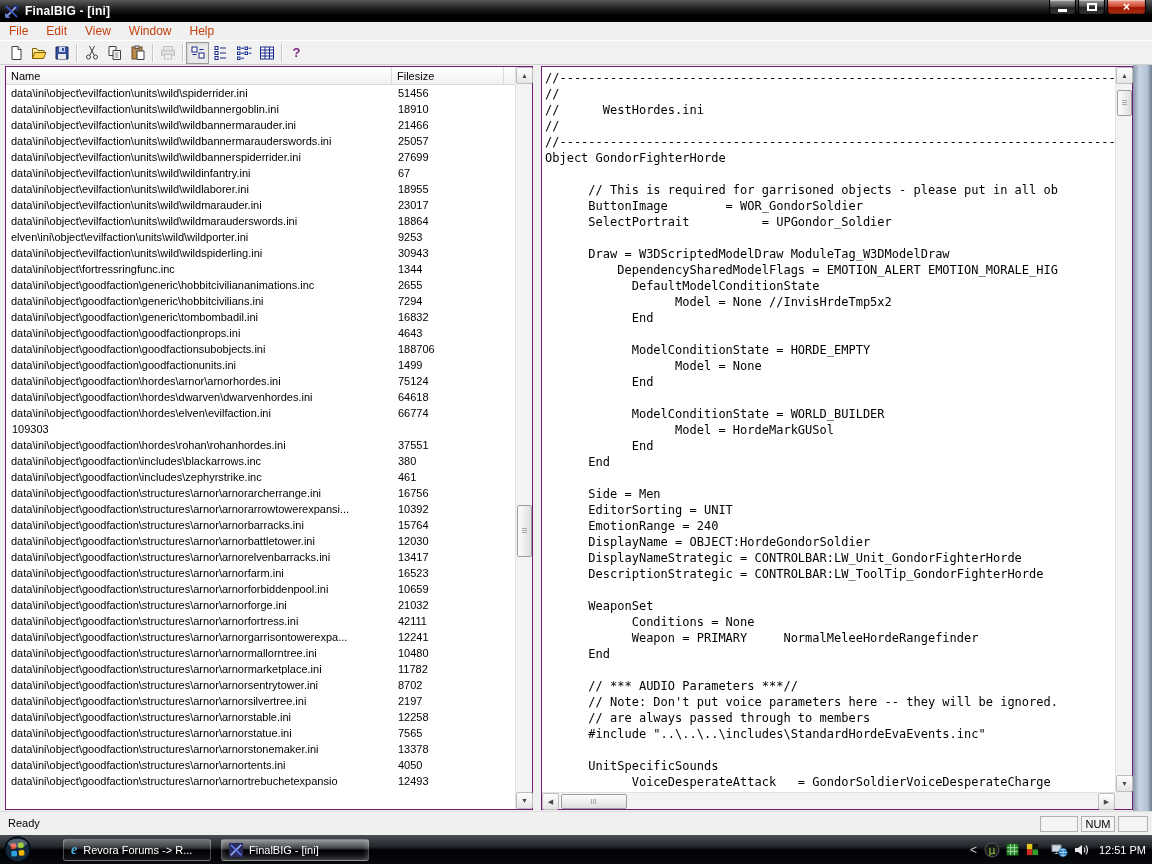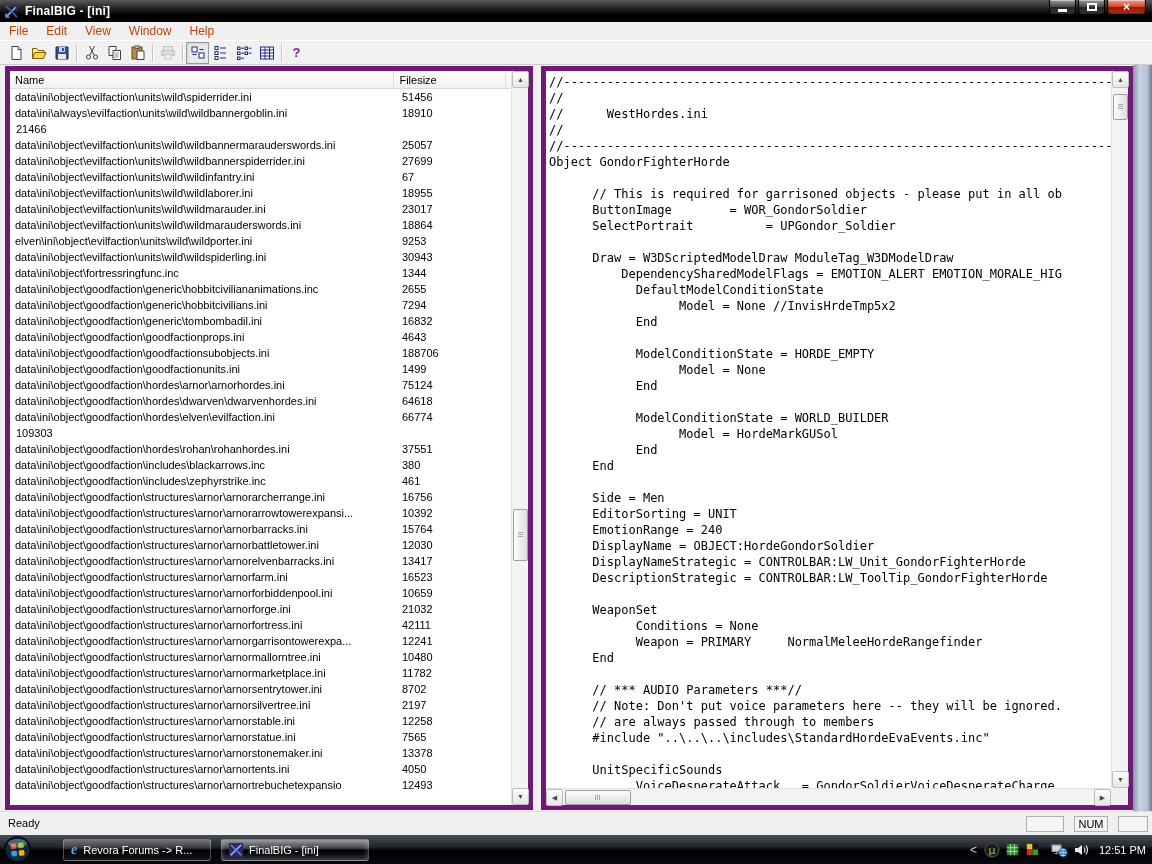--- a/index.html
+++ b/index.html
@@ -37,21 +37,21 @@
   .tbtn.pressed{border:1px solid #9a9a9a;background:#e9e9e9;box-shadow:inset 1px 1px 2px #d2d2d2;}
   .tbtn.disabled svg{opacity:.5;filter:grayscale(1);}
   .tsep{width:1px;height:18px;background:#c6c6c6;box-shadow:1px 0 0 #fff;margin:0 3px;}
   .qmark{font-size:13px;font-weight:bold;color:#7b2483;}
 
   
   .main{position:absolute;left:0;top:65px;width:1152px;height:746px;background:#f0f0f0;}
   .rightborder{position:absolute;left:1133px;top:0;width:19px;height:746px;
     background:linear-gradient(90deg,#8796a8 0%,#c7d4e4 35%,#b4c2d4 75%,#6d7c90 100%);}
 
-  .panel{position:absolute;background:#bef264;border:5px solid #701a75;text-decoration:underline;}
+  .panel{position:absolute;background:#bef264;border:1px solid #701a75;text-decoration:underline;}
   .listpanel{left:5px;top:1px;width:528px;height:744px;}
   .editorpanel{left:541px;top:1px;width:592px;height:744px;}
 
   
   .lheader{position:absolute;left:0;top:0;right:17px;height:18px;display:flex;
     background:linear-gradient(180deg,#ffffff,#f1f1f1);border-bottom:1px solid #d9d9d9;
     font-size:11px;color:#000;}
   .hcell{display:flex;align-items:center;padding-left:5px;border-right:1px solid #dcdcdc;}
   .hname{width:386px;}
   .hsize{width:112px;}
@@ -88,21 +88,21 @@
 
   
   .code{position:absolute;left:0;top:0;right:17px;bottom:17px;overflow:hidden;
     padding:3px 0 0 3px;font-family:"DejaVu Sans Mono","Liberation Mono",monospace;
     font-size:12px;line-height:16px;color:#000;background:#fff;}
 
   
   .statusbar{position:absolute;left:0;top:811px;width:1152px;height:24px;background:#f0f0f0;
     border-top:1px solid #dcdcdc;font-size:11px;color:#000;}
   .status-text{position:absolute;left:8px;top:5px;}
-  .scells{position:absolute;right:4px;top:4px;display:flex;gap:10px;}
+  .scells{position:absolute;right:4px;top:4px;display:flex;gap:3px;}
   .scell{height:16px;border:1px solid #b0b0b0;background:#f4f4f4;display:flex;align-items:center;justify-content:center;font-size:11px;}
   .scell.c1{width:38px;}
   .scell.c2{width:34px;}
   .scell.c3{width:30px;}
 
   
   .taskbar{position:absolute;left:0;top:835px;width:1152px;height:29px;
     background:linear-gradient(180deg,#4a4f55 0%,#22252a 40%,#000104 52%,#07090d 100%);
     display:flex;align-items:center;}
   .startorb{margin-left:3px;width:28px;height:28px;display:flex;align-items:center;justify-content:center;}
@@ -257,24 +257,25 @@
           <div class="hcell hname">Name</div>
           <div class="hcell hsize">Filesize</div>
           <div class="hcell hfill"></div>
         </div>
         <div class="lrows">
             <div class="lrow">
               <span class="cname"><span class="txt">data\ini\object\evilfaction\units\wild\spiderrider.ini</span></span>
               <span class="csize">51456</span>
             </div>
             <div class="lrow">
-              <span class="cname"><span class="txt">data\ini\always\evilfaction\units\wild\wildbannergoblin.ini</span></span>
+              <span class="cname"><span class="txt">data\ini\object\evilfaction\units\wild\wildbannergoblin.ini</span></span>
               <span class="csize">18910</span>
             </div>
             <div class="lrow">
+              <span class="cname"><span class="txt">data\ini\object\evilfaction\units\wild\wildbannermarauder.ini</span></span>
               <span class="csize">21466</span>
             </div>
             <div class="lrow">
               <span class="cname"><span class="txt">data\ini\object\evilfaction\units\wild\wildbannermarauderswords.ini</span></span>
               <span class="csize">25057</span>
             </div>
             <div class="lrow">
               <span class="cname"><span class="txt">data\ini\object\evilfaction\units\wild\wildbannerspiderrider.ini</span></span>
               <span class="csize">27699</span>
             </div>

